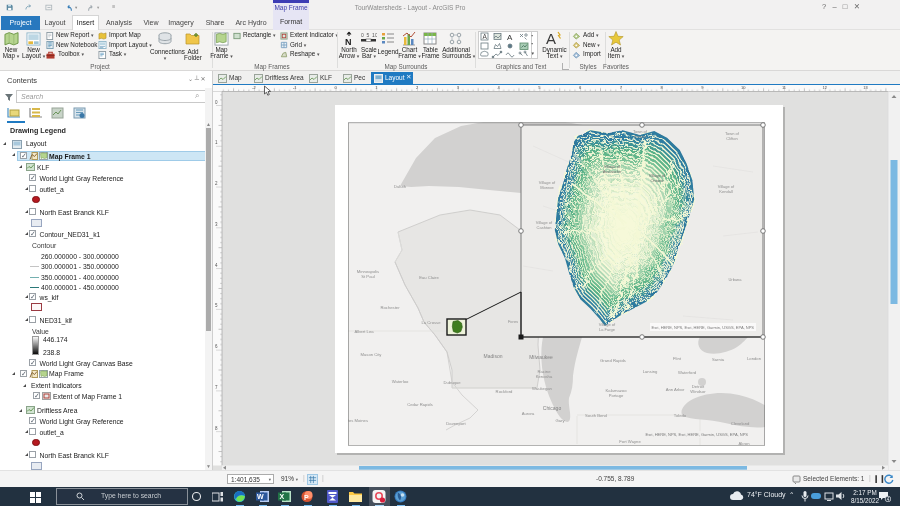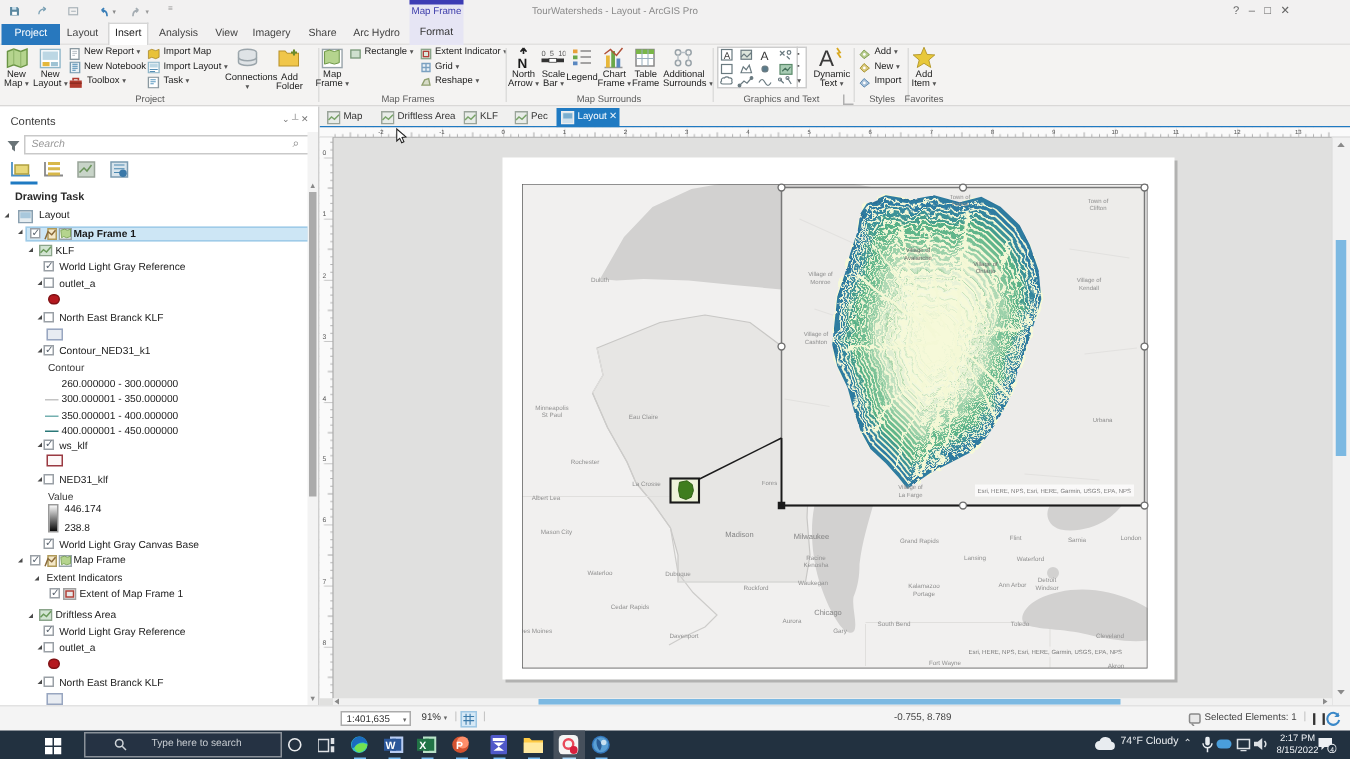--- a/index.html
+++ b/index.html
@@ -298,21 +298,21 @@
         <rect x="26" y="5.5" width="8" height="2" fill="#d8b84a"></rect>
         <rect x="26" y="9" width="8" height="2" fill="#d8b84a"></rect>
 <rect x="46" y="2" width="11" height="10" fill="#c8d4c8" stroke="#98a498"></rect>
         <path d="M47 9l3-3 2 2 3-4" stroke="#6a945a" fill="none"></path>
 <rect x="68" y="2" width="11" height="10" fill="#d8e4ec" stroke="#7a9ab0"></rect>
         <path d="M70 4h7M70 6.5h7M70 9h4" stroke="#4a88b0" stroke-width=".8"></path>
         <circle cx="76" cy="9.5" r="2.5" fill="#3a78a8"></circle>
 </g>
     </svg>
 <div class="abs" style="left:7px;top:50px;width:18px;height:2px;background:#1f7ac2;"></div>
-<div class="abs" style="left:10px;top:55px;font-size:7.2px;font-weight:bold;color:#2a2a2a;">Drawing Task</div>
+<div class="abs" style="left:10px;top:55px;font-size:7.2px;font-weight:bold;color:#2a2a2a;">Drawing Legend</div>
 
 <div class="ex" style="left:3px;top:71px;"></div>
 <svg class="abs" style="left:12px;top:68.5px" width="10" height="9" viewBox="0 0 10 9">
       <rect x=".5" y=".5" width="9" height="8" fill="#e4ecf0" stroke="#8aa0b0"></rect>
       <rect x="1.5" y="1.5" width="7" height="4" fill="#a8c8dc"></rect>
     </svg>
 <div class="tr" style="left:26px;top:68px;">Layout</div>
 <div class="abs" style="left:17px;top:79.5px;width:189px;height:10.5px;background:#cde6f5;border:1px solid #9fcbe8;"></div>
 <div class="ex" style="left:12px;top:82px;"></div>
 <div class="cb" style="left:20px;top:81px;"></div>

